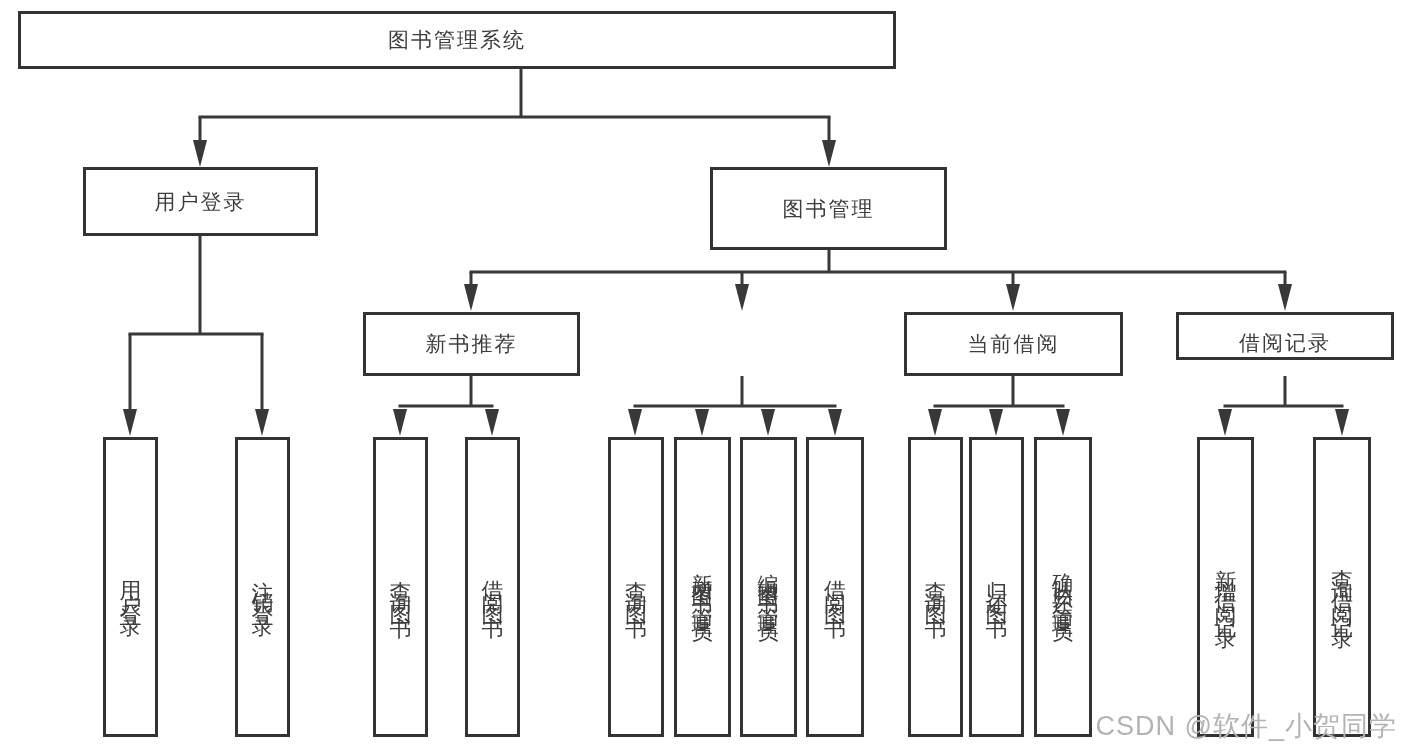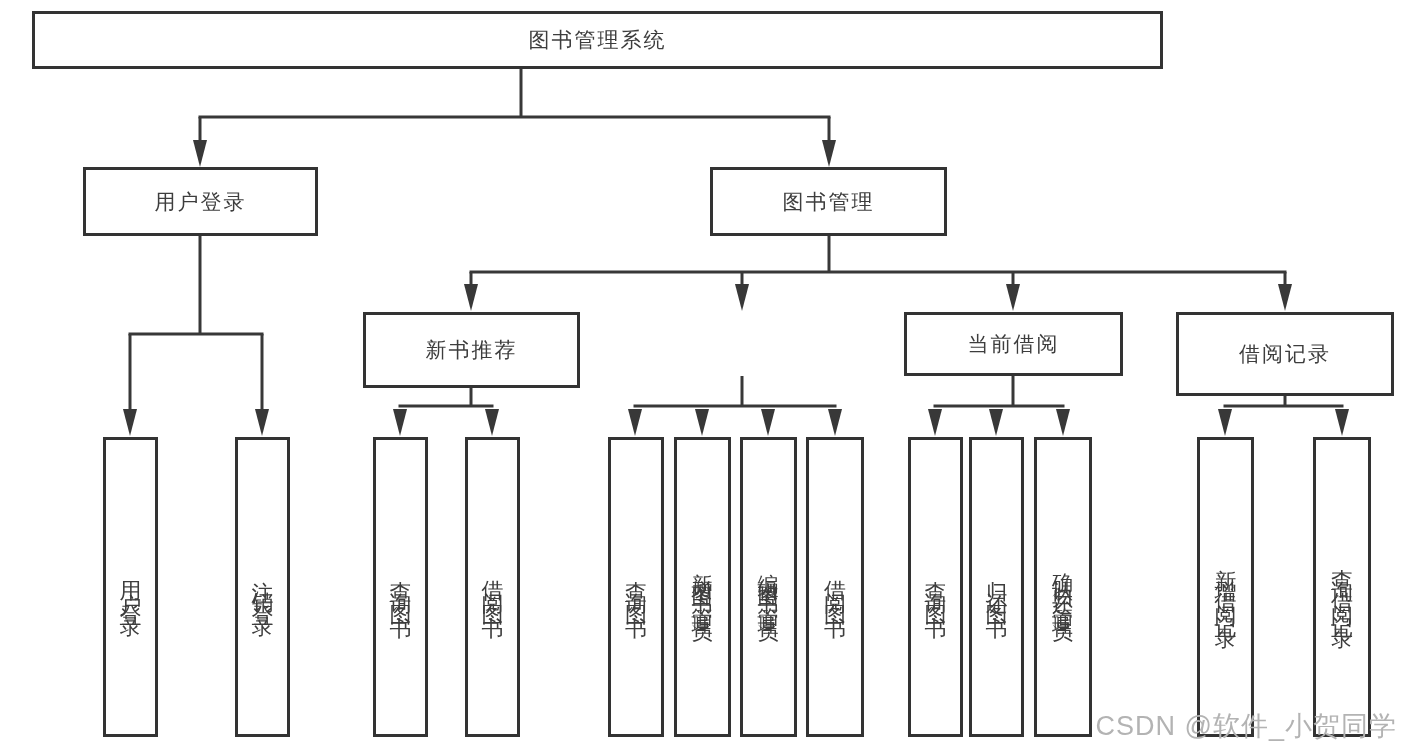--- a/index.html
+++ b/index.html
@@ -83,38 +83,38 @@
     <use href="#arw" class="arw-shape" x="935" y="436"></use>
     <use href="#arw" class="arw-shape" x="996" y="436"></use>
     <use href="#arw" class="arw-shape" x="1063" y="436"></use>
 
     <path d="M1285 376 V406"></path>
     <path d="M1223.5 406 H1343.5"></path>
     <use href="#arw" class="arw-shape" x="1225" y="436"></use>
     <use href="#arw" class="arw-shape" x="1342" y="436"></use>
   </svg>
 
-  <div class="node h-node" style="left:32px;top:11px;width:1131px;height:58px;">
+  <div class="node h-node" style="left:18px;top:11px;width:878px;height:58px;">
     <span>图书管理系统</span>
   </div>
 
   <div class="node h-node" style="left:83px;top:167px;width:235px;height:69px;">
     <span>用户登录</span>
   </div>
-  <div class="node h-node" style="left:710px;top:167px;width:237px;height:69px;">
+  <div class="node h-node" style="left:710px;top:167px;width:237px;height:83px;">
     <span>图书管理</span>
   </div>
 
-  <div class="node h-node" style="left:363px;top:312px;width:217px;height:76px;">
+  <div class="node h-node" style="left:363px;top:312px;width:217px;height:64px;">
     <span>新书推荐</span>
   </div>
   <div class="node h-node" style="left:904px;top:312px;width:219px;height:64px;">
     <span>当前借阅</span>
   </div>
-  <div class="node h-node" style="left:1176px;top:312px;width:218px;height:84px;">
+  <div class="node h-node" style="left:1176px;top:312px;width:218px;height:48px;align-items:flex-end;">
     <span>借阅记录</span>
   </div>
 
   <div class="node leaf" style="left:103px;top:437px;width:55px;height:300px;">
     <span>用户登录</span>
   </div>
   <div class="node leaf" style="left:235px;top:437px;width:55px;height:300px;">
     <span>注销登录</span>
   </div>
 

